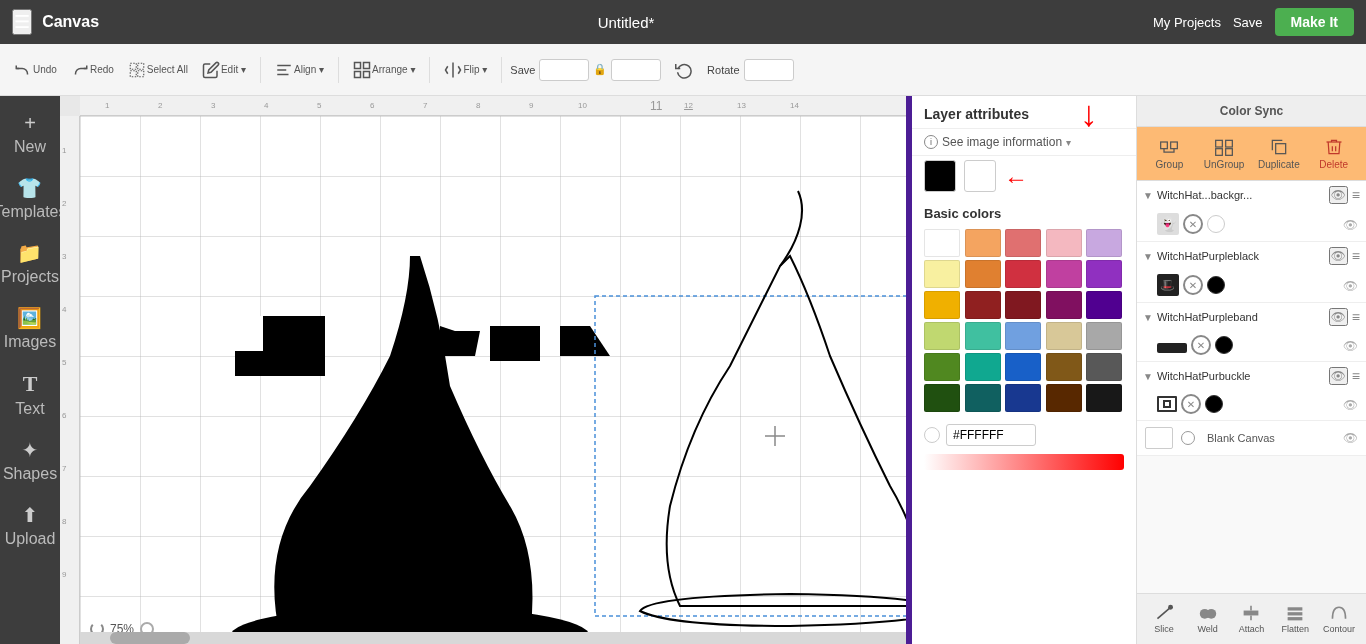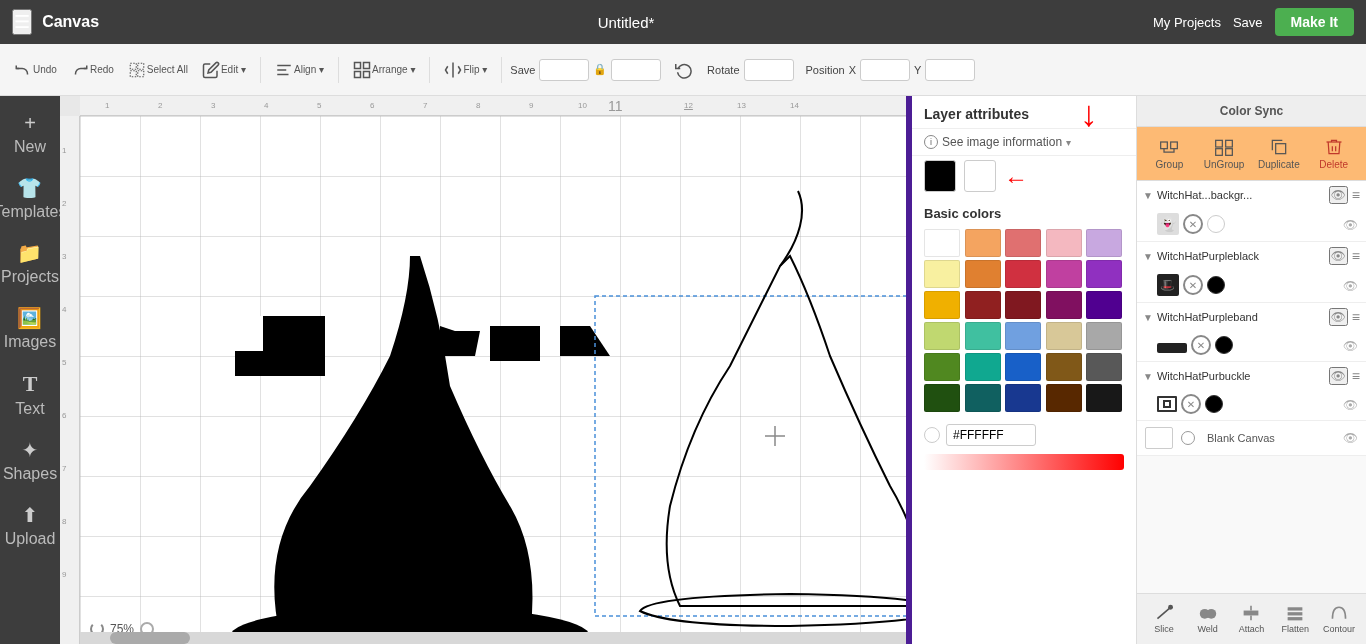--- a/index.html
+++ b/index.html
@@ -408,27 +408,20 @@
   <button class="toolbar-btn" style="margin: 0 4px;">
     <svg viewBox="0 0 24 24" fill="none" stroke="#555" stroke-width="2">
         <path d="M1 4v6h6"></path>
         <path d="M3.51 15a9 9 0 1 0 .49-4.5"></path>
       </svg>
   </button>
   <div class="toolbar-field">
     <label>Rotate</label>
     <input class="toolbar-input" style="">
   </div>
-  <div class="toolbar-field" style="margin-left:8px;">
-    <label>Position</label>
-    <label style="font-size:11px;">X</label>
-    <input class="toolbar-input" style="">
-    <label style="font-size:11px;">Y</label>
-    <input class="toolbar-input" style="">
-  </div>
 </div>
 
 <div class="main-area">
 
   <div class="left-sidebar">
     <div class="sidebar-item">
       <span class="sidebar-item-icon">+</span>
       <span class="sidebar-item-label">New</span>
     </div>
     <div class="sidebar-item">
@@ -463,21 +456,21 @@
       <span style="font-size:8px;color:#999;position:absolute;left:25px;">1</span>
       <span style="font-size:8px;color:#999;position:absolute;left:78px;">2</span>
       <span style="font-size:8px;color:#999;position:absolute;left:131px;">3</span>
       <span style="font-size:8px;color:#999;position:absolute;left:184px;">4</span>
       <span style="font-size:8px;color:#999;position:absolute;left:237px;">5</span>
       <span style="font-size:8px;color:#999;position:absolute;left:290px;">6</span>
       <span style="font-size:8px;color:#999;position:absolute;left:343px;">7</span>
       <span style="font-size:8px;color:#999;position:absolute;left:396px;">8</span>
       <span style="font-size:8px;color:#999;position:absolute;left:449px;">9</span>
       <span style="font-size:8px;color:#999;position:absolute;left:498px;">10</span>
-      <span style="font-size:14px;color:#999;position:absolute;left:528px;text-align:center;">11</span>
+      <span style="font-size:12px;color:#999;position:absolute;left:570px;text-align:center;">11</span>
       <span style="font-size:8px;color:#999;position:absolute;left:604px;text-decoration:underline;">12</span>
       <span style="font-size:8px;color:#999;position:absolute;left:657px;">13</span>
       <span style="font-size:8px;color:#999;position:absolute;left:710px;">14</span>
     </div>
 
     <div class="ruler-left">
       <span style="font-size:8px;color:#999;position:absolute;top:30px;left:2px;">1</span>
       <span style="font-size:8px;color:#999;position:absolute;top:83px;left:2px;">2</span>
       <span style="font-size:8px;color:#999;position:absolute;top:136px;left:2px;">3</span>
       <span style="font-size:8px;color:#999;position:absolute;top:189px;left:2px;">4</span>

